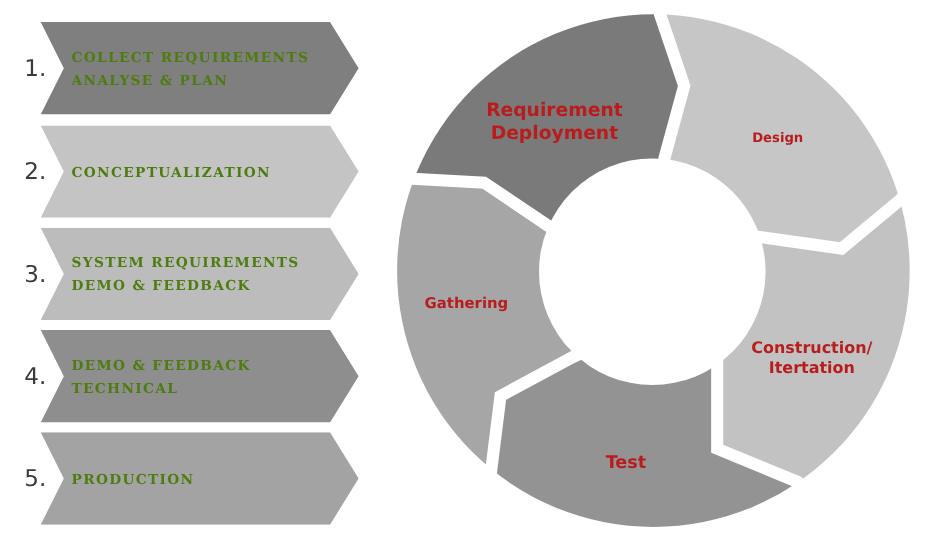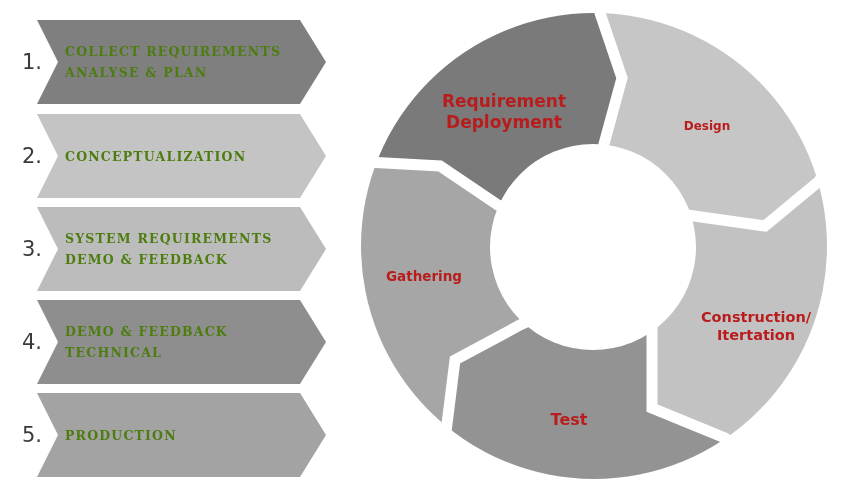--- a/index.html
+++ b/index.html
@@ -101,21 +101,21 @@
     </g>
   </svg>
 
   <div class="seg-label" style="left:164px; top:112px; font-size:17px;">
     <div>Requirement</div>
     <div>Deployment</div>
   </div>
   <div class="seg-label" style="left:367px; top:126px; font-size:12px;">
     <div>Design</div>
   </div>
-  <div class="seg-label" style="left:416px; top:326px; font-size:14.5px;">
+  <div class="seg-label" style="left:398px; top:326px; font-size:14.5px;">
     <div>Construction/</div>
     <div>Itertation</div>
   </div>
   <div class="seg-label" style="left:229px; top:420px; font-size:16px;">
     <div>Test</div>
   </div>
   <div class="seg-label" style="left:84px; top:276px; font-size:13.5px;">
     <div>Gathering</div>
   </div>
 </div>

